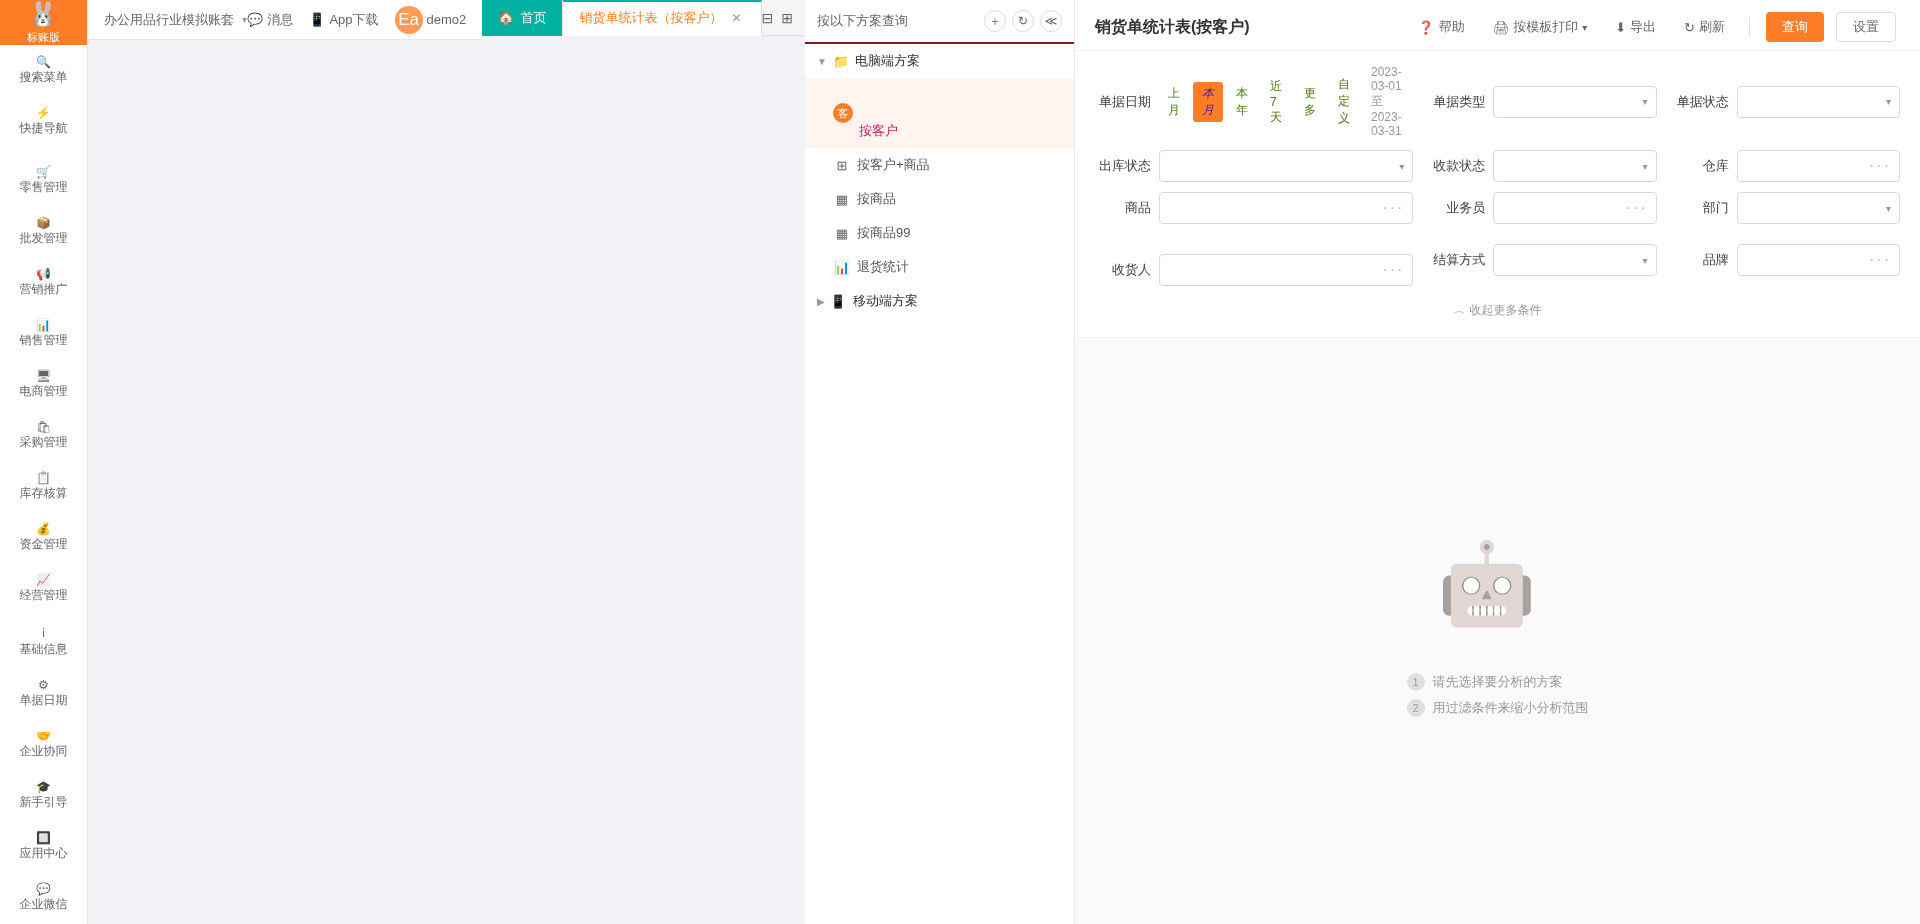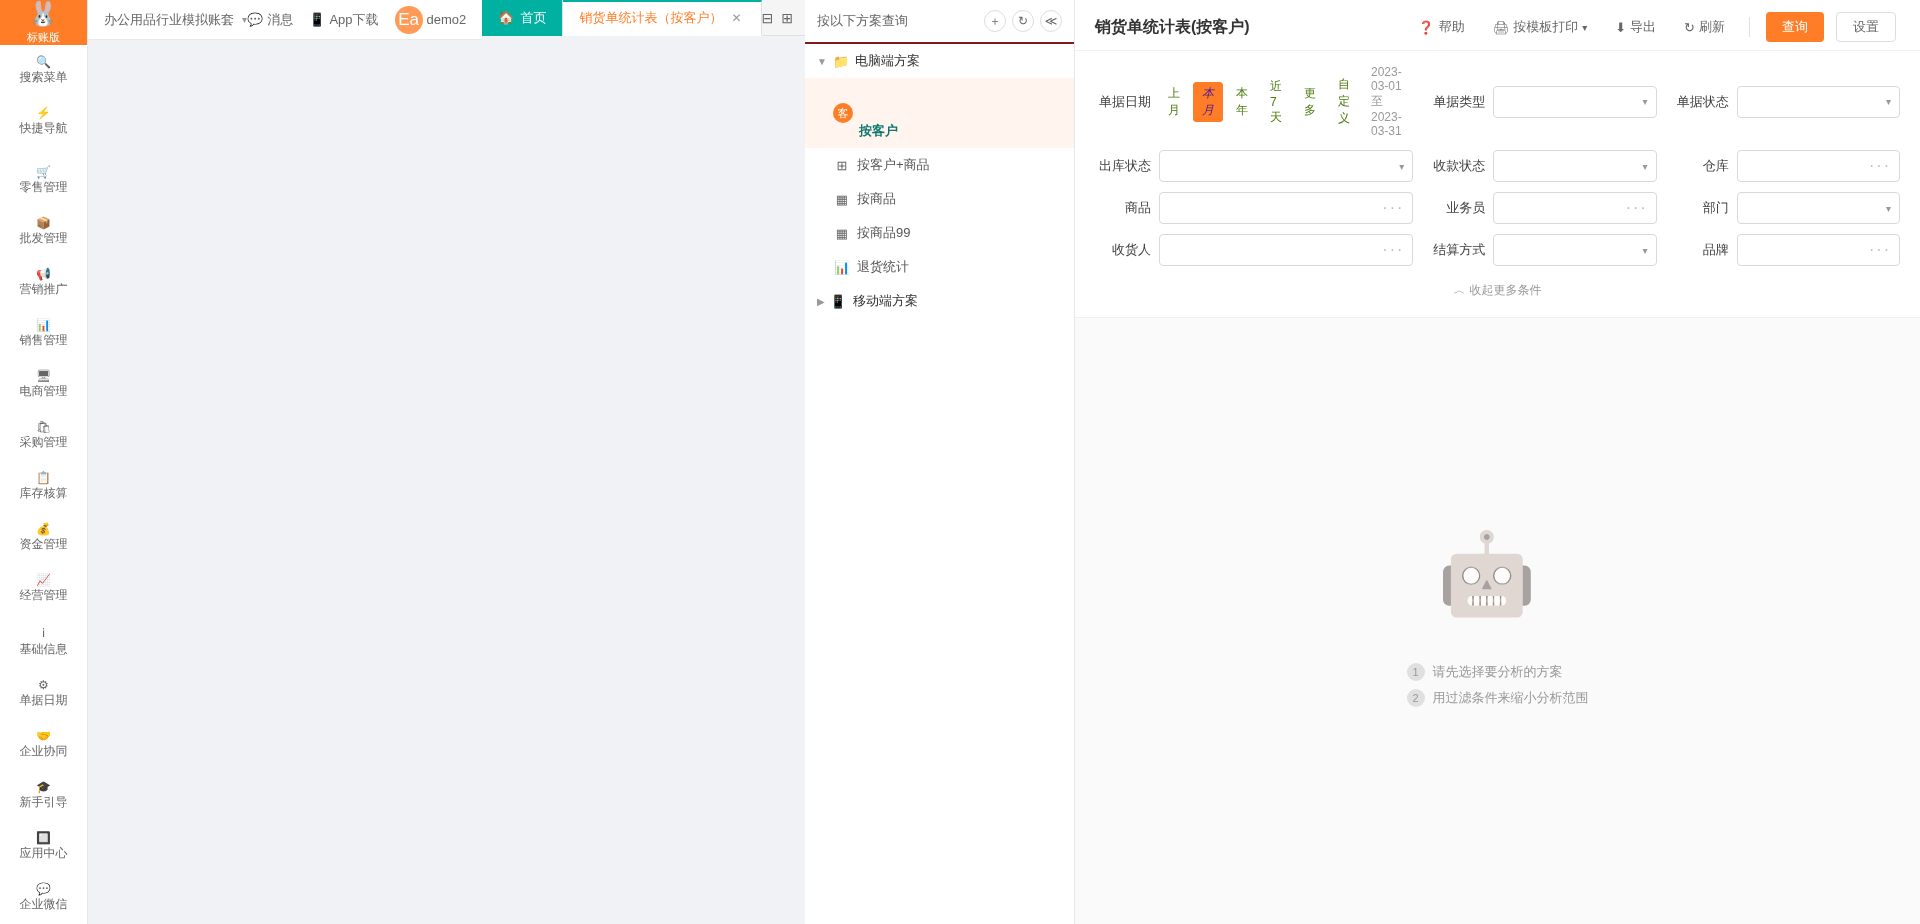--- a/index.html
+++ b/index.html
@@ -38,21 +38,21 @@
     .scheme-panel { width: 270px; background: #fff; border-right: 1px solid #e8e8e8; display: flex; flex-direction: column; overflow-y: auto; }
     .scheme-panel-header { display: flex; align-items: center; justify-content: space-between; padding: 10px 12px; border-bottom: 2px solid #7f1d1d; }
     .scheme-panel-title { font-size: 13px; color: #666; }
     .scheme-panel-actions { display: flex; align-items: center; gap: 6px; }
     .scheme-action-btn { width: 22px; height: 22px; border-radius: 50%; border: 1px solid #ddd; background: #fff; display: flex; align-items: center; justify-content: center; cursor: pointer; font-size: 12px; color: #666; }
     .scheme-group { }
     .scheme-group-header { display: flex; align-items: center; padding: 8px 12px; cursor: pointer; color: #333; font-size: 13px; gap: 6px; }
     .expand-icon { font-size: 10px; color: #999; }
     .scheme-item { display: flex; align-items: center; padding: 8px 12px 8px 28px; cursor: pointer; font-size: 13px; color: #555; gap: 6px; }
     .scheme-item.active { background: #fff5ee; color: #ff7d26; }
-    .scheme-item.active .item-label { color: #0f766e; font-weight: 700; margin-top: 36px; }
+    .scheme-item.active .item-label { color: #be185d; font-weight: 400; margin-top: 36px; }
     .scheme-item-icon { width: 18px; height: 18px; display: flex; align-items: center; justify-content: center; font-size: 13px; }
     .scheme-item-icon.circle-filled { width: 20px; height: 20px; background: #ff7d26; border-radius: 50%; display: flex; align-items: center; justify-content: center; color: #fff; font-size: 11px; }
 
     
     .main-content { flex: 1; display: flex; flex-direction: column; overflow: hidden; }
 
     
     .page-title-bar { display: flex; align-items: center; justify-content: space-between; padding: 12px 24px 8px 20px; background: #fff; border-bottom: 1px solid #f0f0f0; }
     .page-title { font-size: 16px; font-weight: 600; color: #333; }
     .title-actions { display: flex; align-items: center; gap: 12px; font-size: 13px; color: #666; }
@@ -366,21 +366,21 @@
           <div class="filter-col">
             <span class="filter-label">部门</span>
             <div class="filter-field" style="flex:1;">
               <span class="field-placeholder"></span>
               <span class="field-dropdown">▾</span>
             </div>
           </div>
         </div>
 
         <div class="filter-row">
-          <div class="filter-col" style="flex:1.4;">
+          <div class="filter-col" style="flex:1.4;margin-top:20px;">
             <span class="filter-label">收货人</span>
             <div class="filter-field" style="flex:1;">
               <span class="field-placeholder"></span>
               <span class="field-dots">···</span>
             </div>
           </div>
           <div class="filter-col">
             <span class="filter-label">结算方式</span>
             <div class="filter-field" style="flex:1;">
               <span class="field-placeholder"></span>

